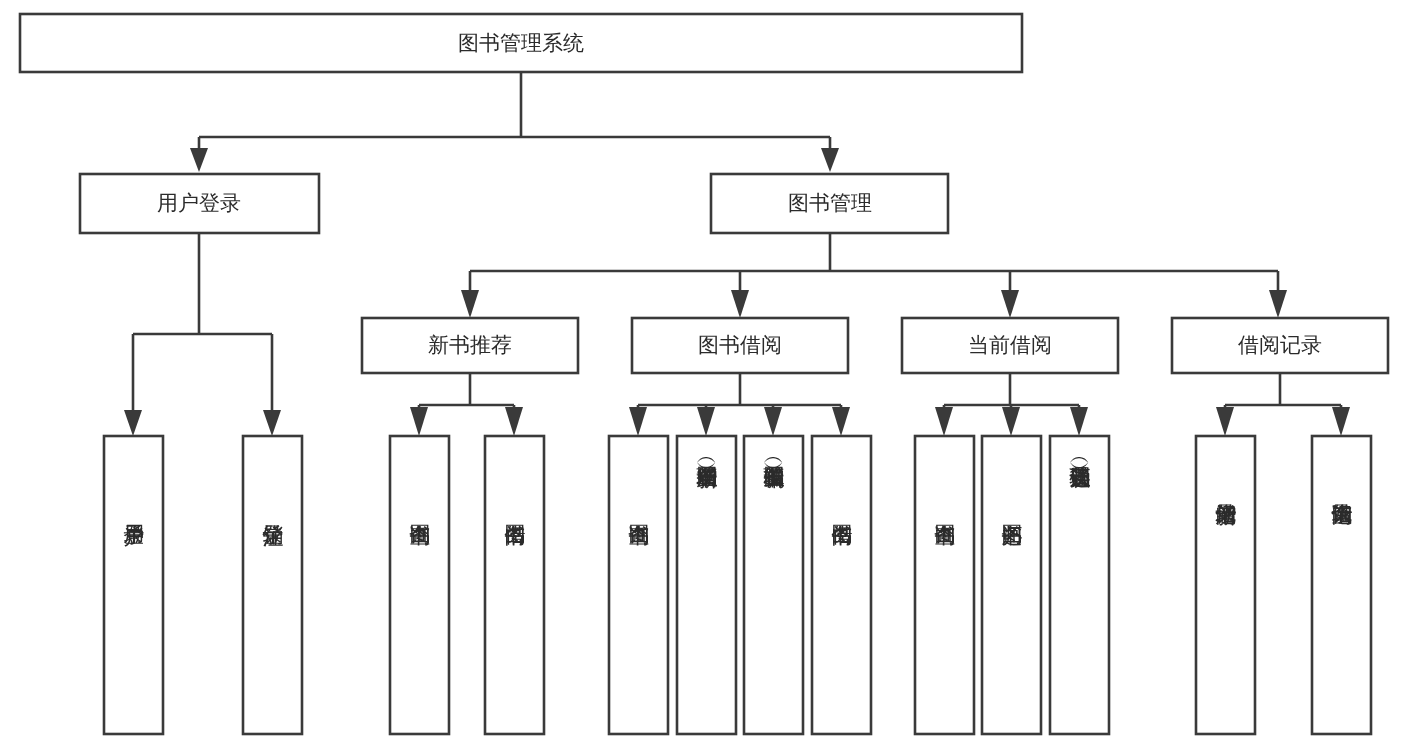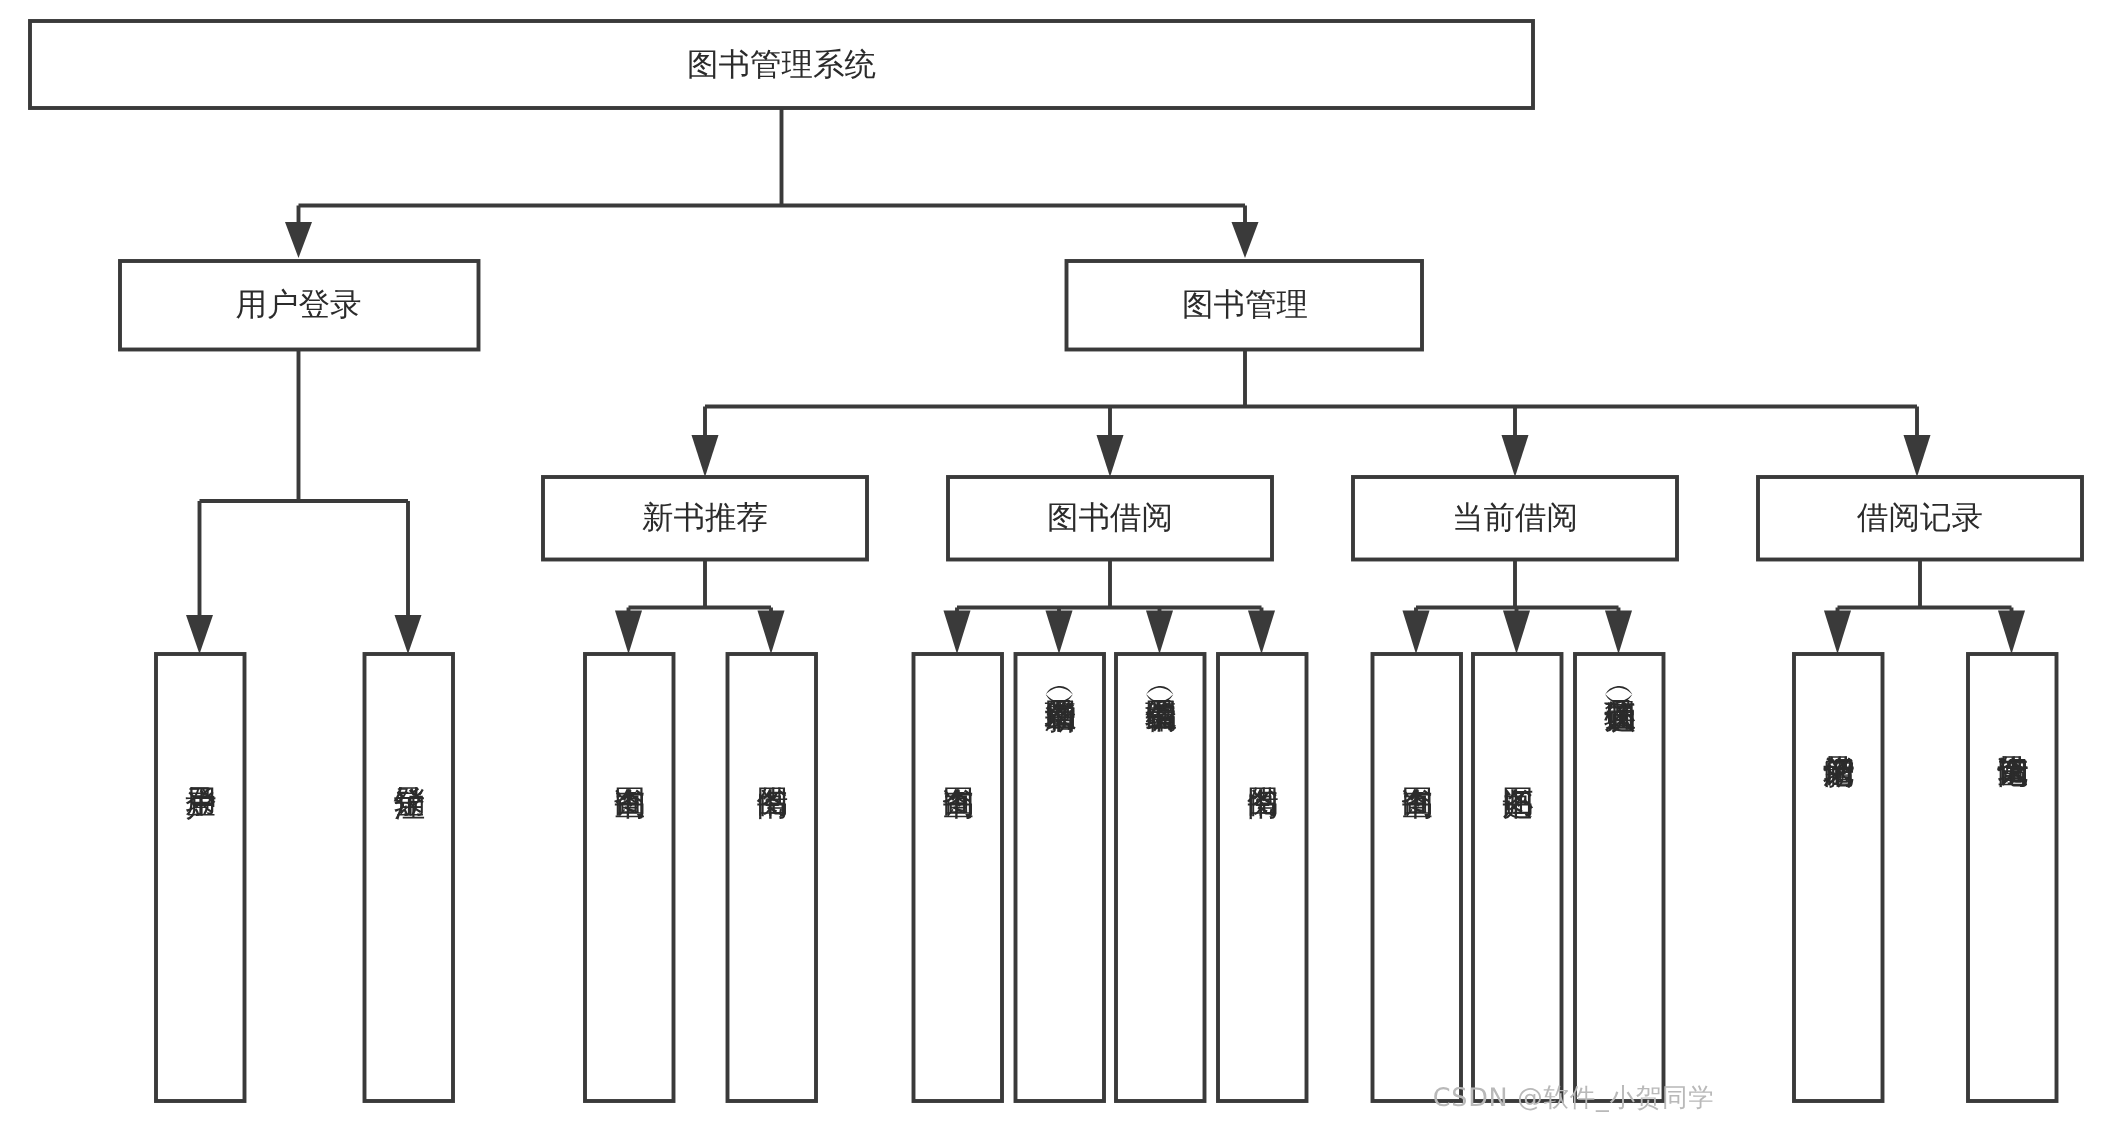--- a/index.html
+++ b/index.html
@@ -233,15 +233,14 @@
       <text class="node-label-vertical" x="1226" y="487">新增借阅记录</text>
     </g>
 
     <g>
       <rect class="node-box" x="1312" y="436" width="59" height="298"></rect>
       <text class="node-label-vertical" x="1342" y="487">查询借阅记录</text>
     </g>
 
   </svg>
 
-  <div class="watermark">CSDN @软件_小贺同学</div>
 
 </div>
 
 </body></html>

